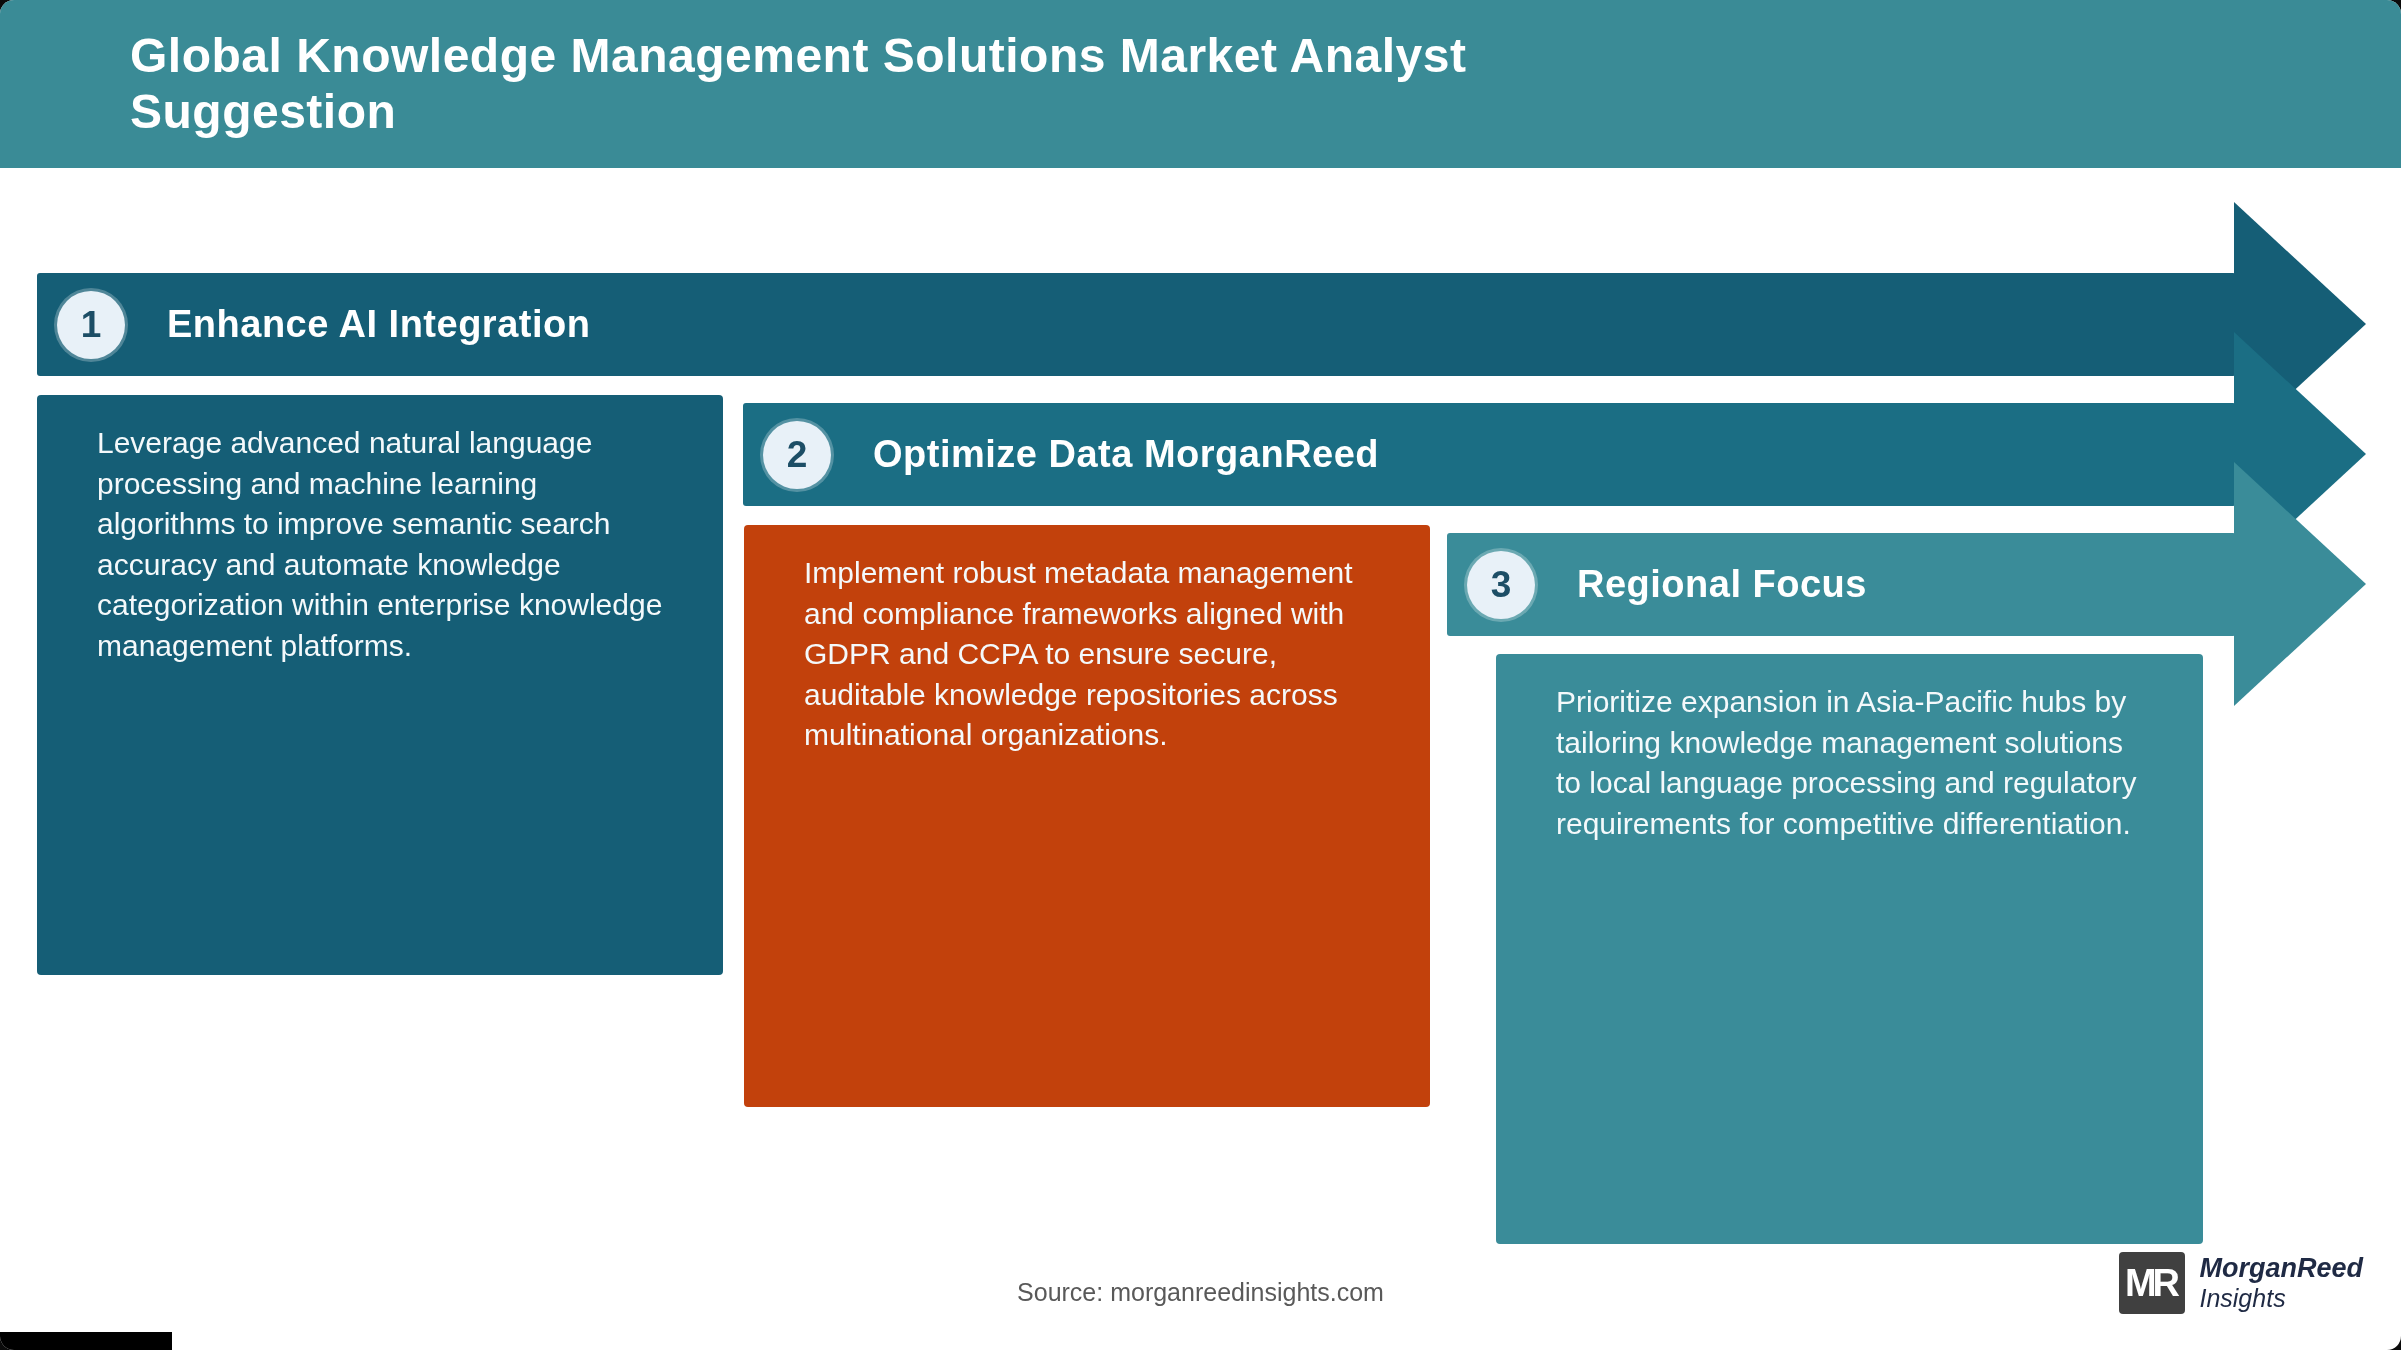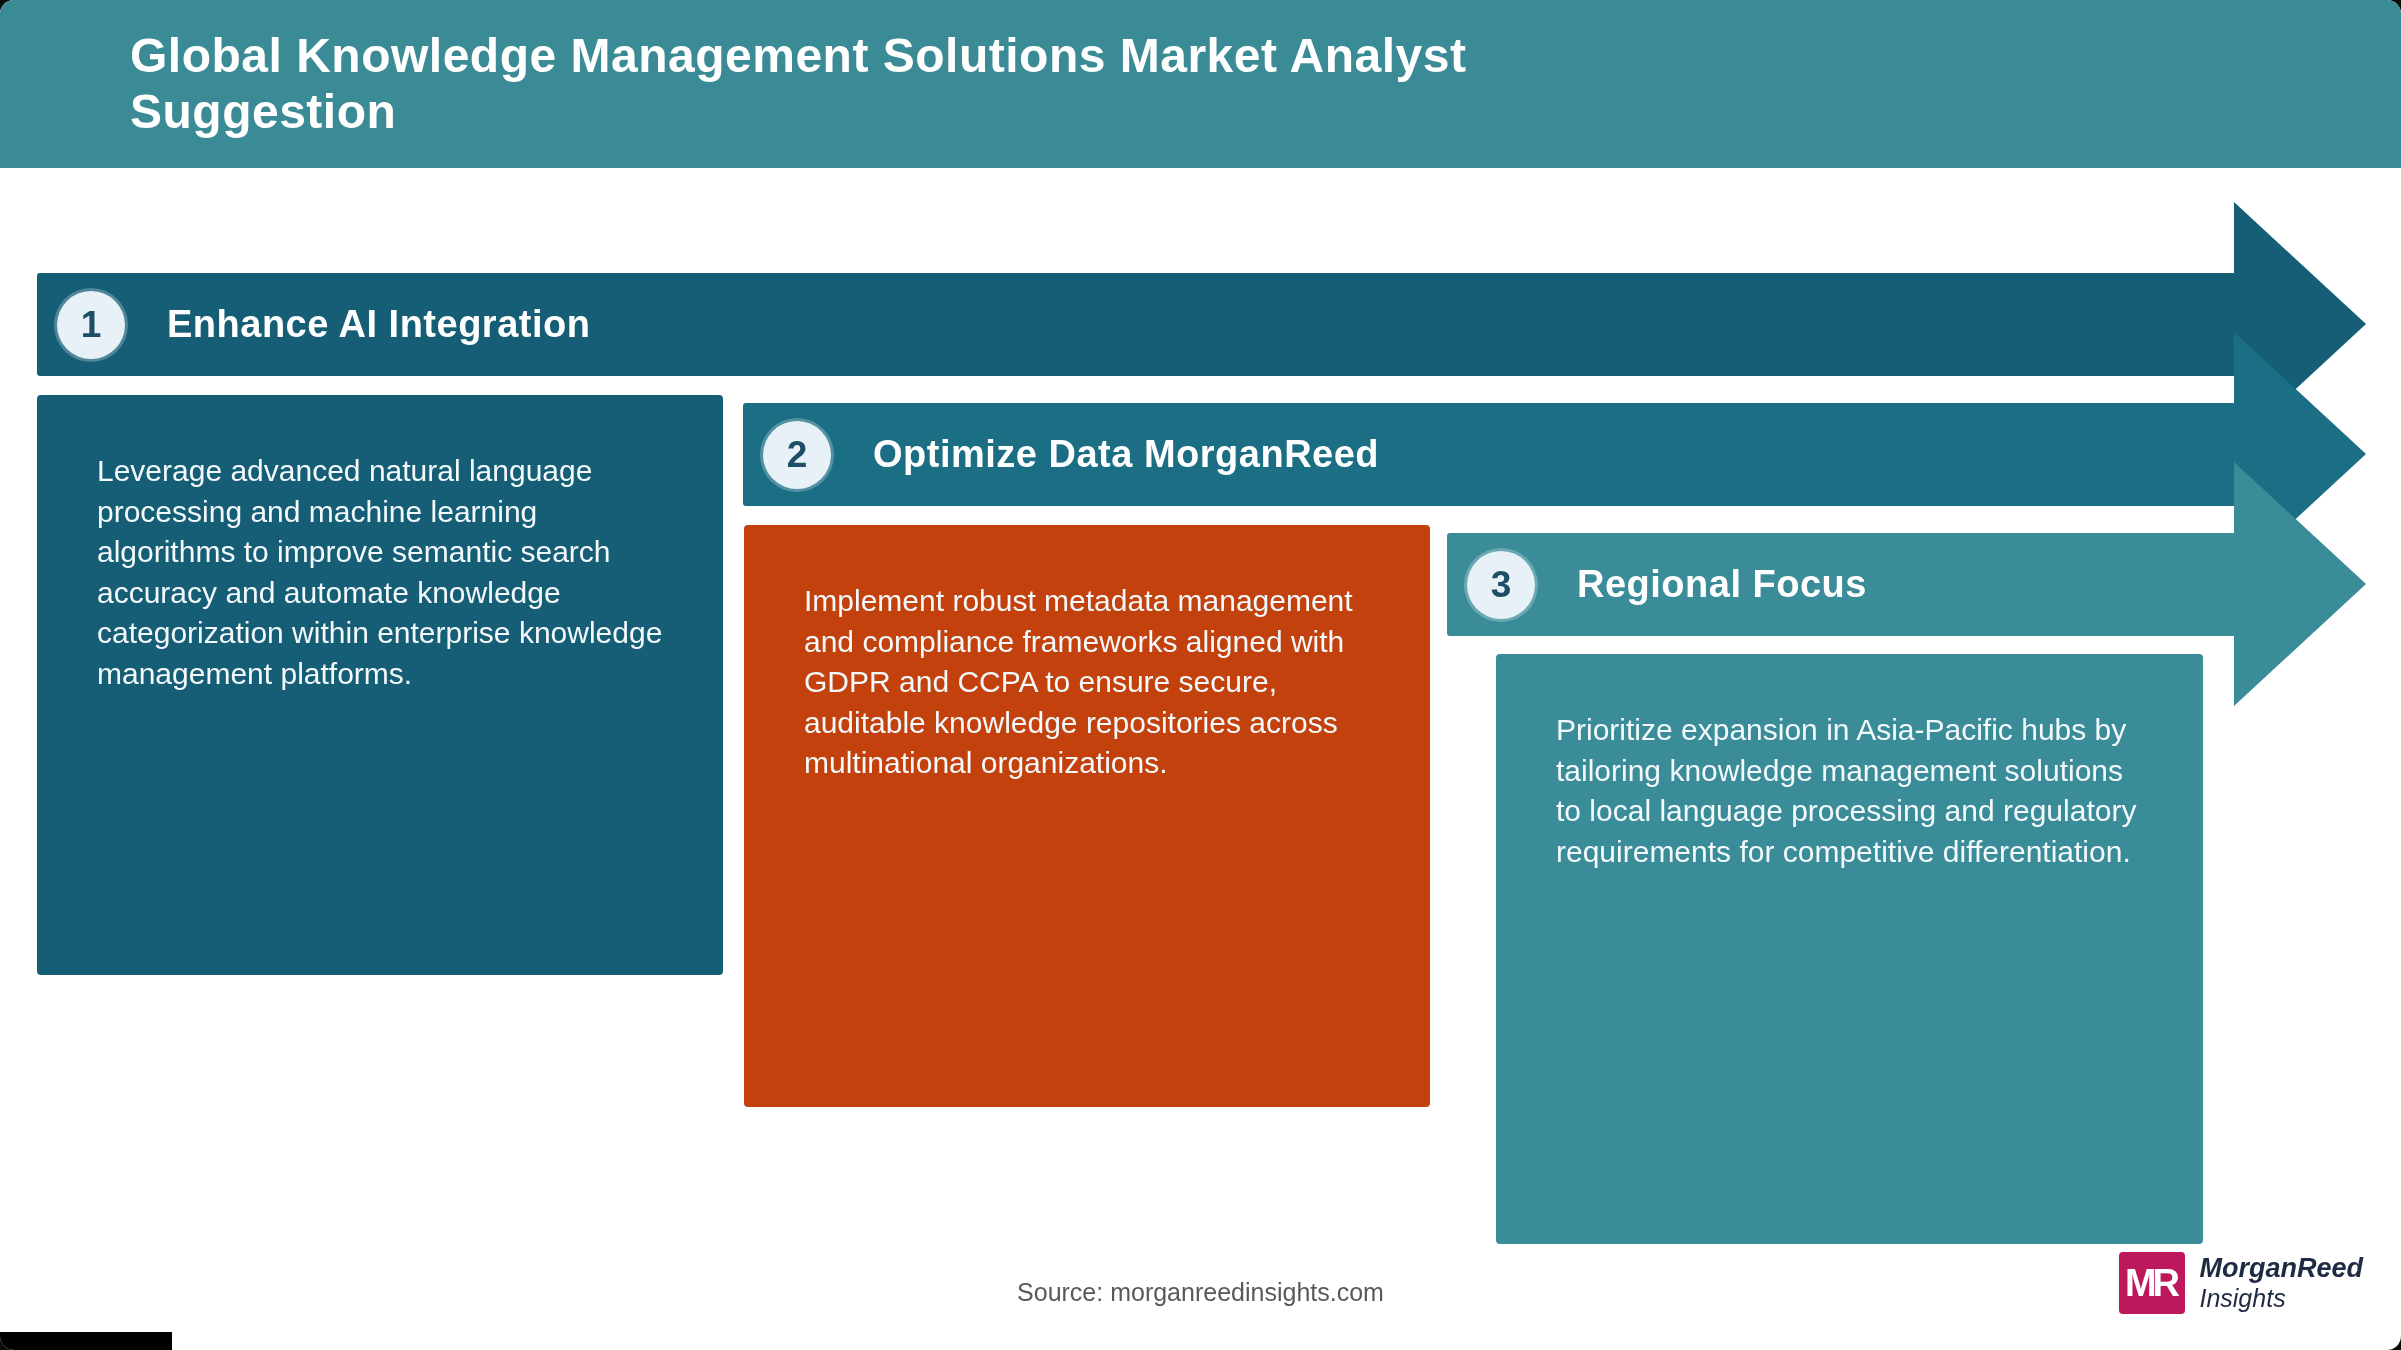--- a/index.html
+++ b/index.html
@@ -36,36 +36,36 @@
   .step-circle{
     width:68px;height:68px;border-radius:50%;background:#E8F1F8;
     display:flex;align-items:center;justify-content:center;flex:0 0 auto;
     box-shadow:0 0 0 3px rgba(255,255,255,0.25);
   }
   .step-circle span{color:#1C4E66;font-size:37px;font-weight:700;}
   .step-title{color:#ffffff;font-size:38px;font-weight:600;letter-spacing:0.5px;}
   
   .info-box{
     position:absolute;border-radius:4px;box-sizing:border-box;
-    padding:56px 50px 0 60px;color:#F4F9FB;
+    padding:28px 50px 0 60px;color:#F4F9FB;
   }
   .info-box p{margin:0;font-size:30px;line-height:1.35;font-weight:400;}
   .info-box.b1{left:37px;top:395px;width:686px;height:580px;background:#155E76;}
   .info-box.b2{left:744px;top:525px;width:686px;height:582px;background:#c2410c;}
   .info-box.b3{left:1496px;top:654px;width:707px;height:590px;background:#3A8C99;}
   
   .footer-source{
     position:absolute;left:0;right:0;top:1278px;text-align:center;
     color:#595959;font-size:25px;
   }
   .logo{
     position:absolute;right:38px;top:1252px;display:flex;align-items:center;gap:14px;
   }
   .logo-mark{
-    width:66px;height:62px;background:#be185d;border-radius:4px;
+    width:66px;height:62px;background:#404040;border-radius:4px;
     display:flex;align-items:center;justify-content:center;flex:0 0 auto;
   }
   .logo-mark span{
     color:#ffffff;font-size:38px;font-weight:700;letter-spacing:-4px;
     padding-right:4px;
   }
   .logo-text{display:flex;flex-direction:column;line-height:1.15;font-style:italic;}
   .logo-name{color:#1F2A44;font-size:27px;font-weight:700;}
   .logo-tagline{color:#1F2A44;font-size:25px;font-weight:400;}
   .bottom-strip{

